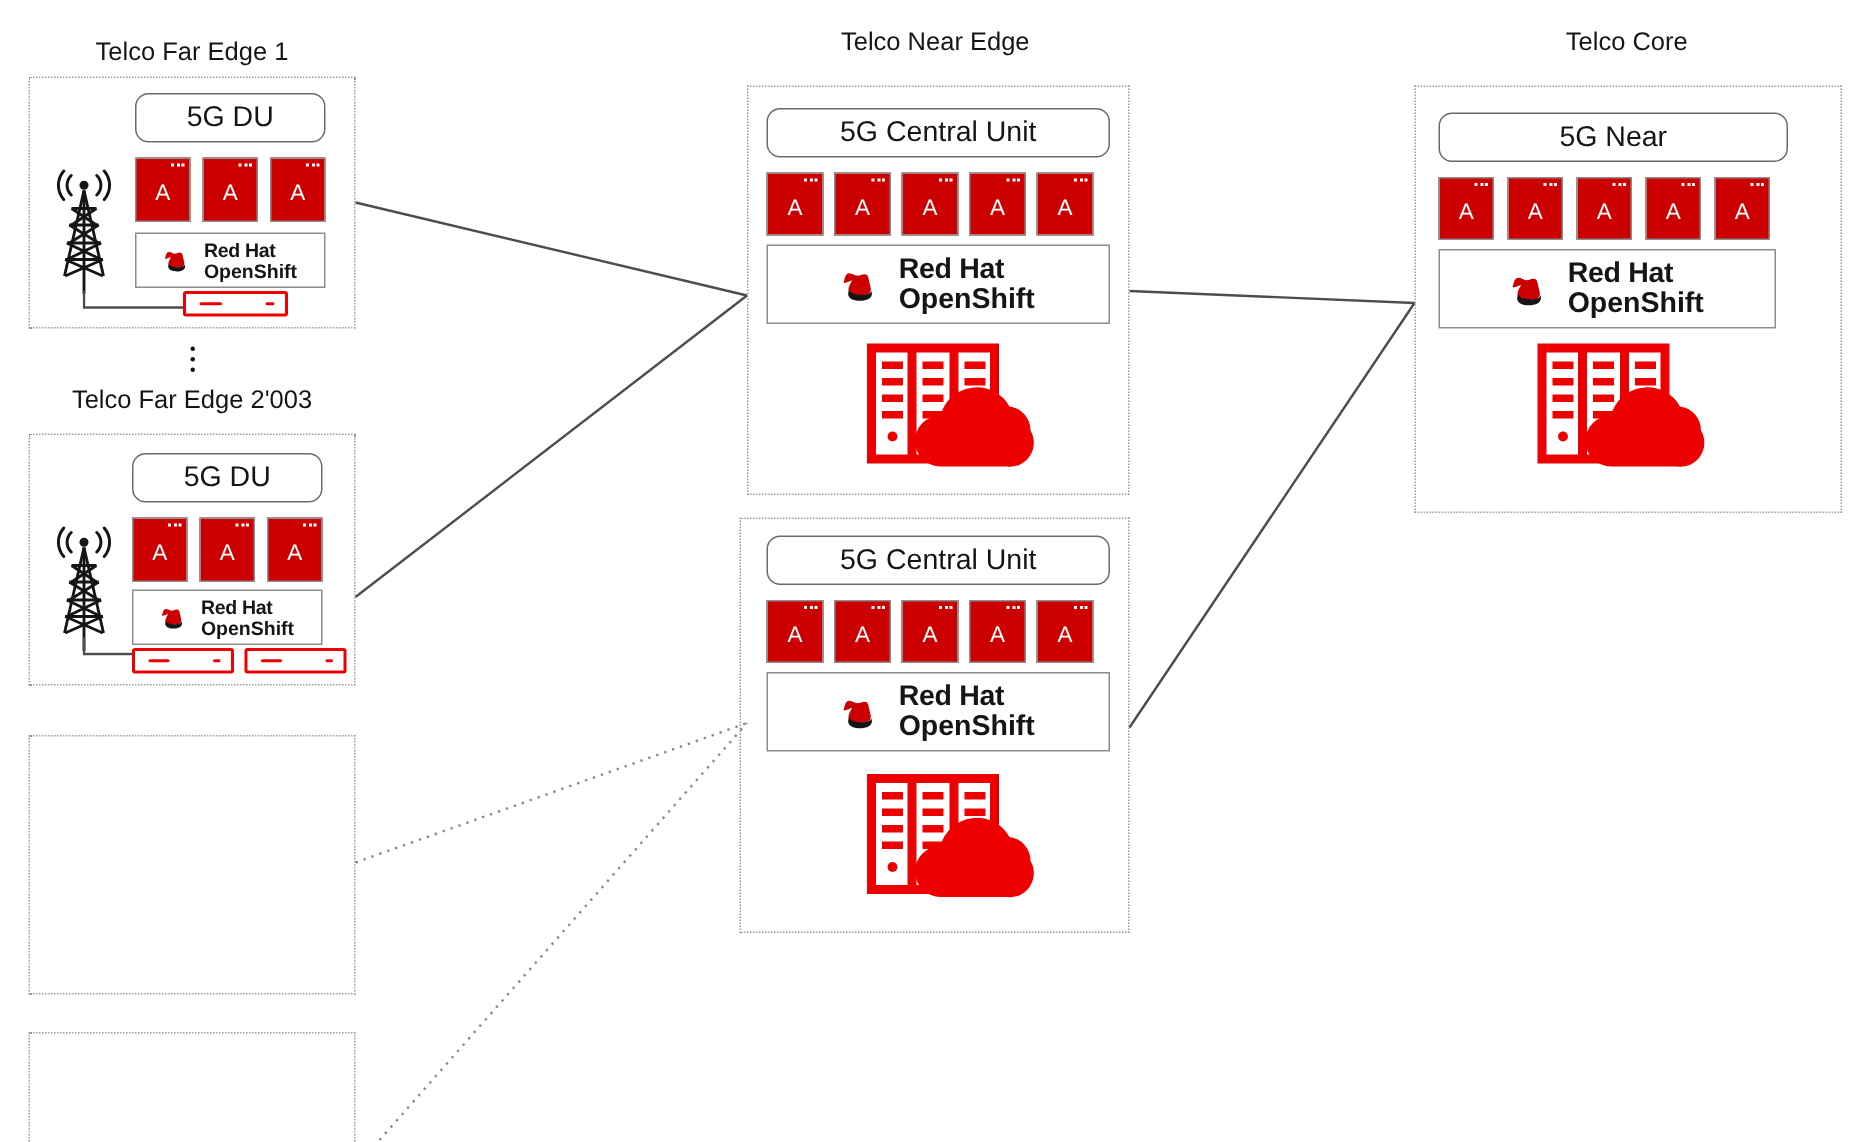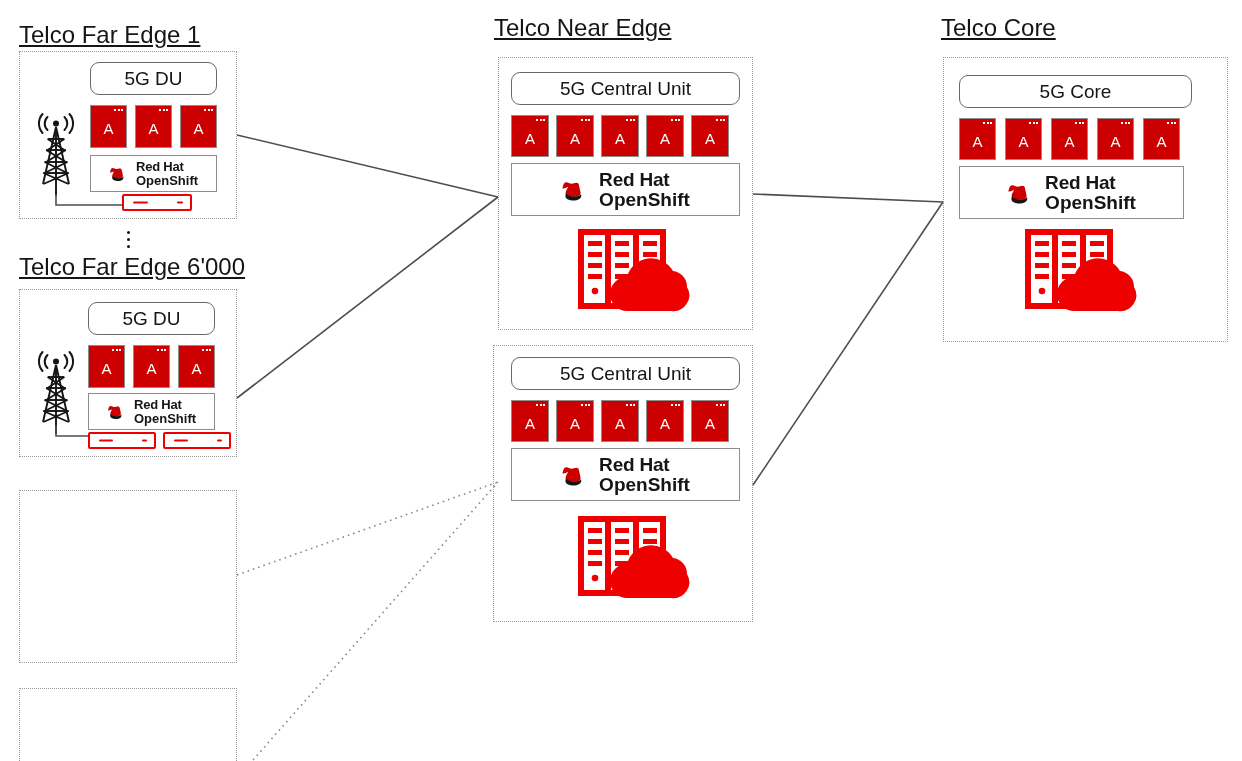--- a/index.html
+++ b/index.html
@@ -6,22 +6,22 @@
   body{
     width:1242px;height:761px;position:relative;overflow:hidden;
     font-family:"Liberation Sans","DejaVu Sans",sans-serif;
     color:#151515;
   }
   .stage{position:absolute;inset:0;}
   svg.wires{position:absolute;left:0;top:0;width:1242px;height:761px;pointer-events:none;}
 
   
   .zone-title{
-    position:absolute;font-size:24px;line-height:23px;
-    color:#151515;white-space:nowrap;text-decoration:underline;
+    position:absolute;font-size:17px;line-height:23px;
+    color:#151515;white-space:nowrap;text-align:center;
   }
 
   
   .zone{
     position:absolute;border:1.6px dotted #9a9a9a;
     background:transparent;box-sizing:border-box;
   }
 
   
   .fnbox{
@@ -98,21 +98,21 @@
 
     <line x1="753" y1="485" x2="943" y2="202" stroke="#4d4d4d" stroke-width="1.6"></line>
 
     <line x1="237" y1="575" x2="498" y2="482" stroke="#8a8a8a" stroke-width="1.6" stroke-dasharray="1.6 4"></line>
 
     <line x1="253" y1="760" x2="498" y2="482" stroke="#8a8a8a" stroke-width="1.6" stroke-dasharray="1.6 4"></line>
   </svg>
 
   <div class="zone-title" style="left:19px;top:23px;width:218px;">Telco Far Edge 1</div>
 
-  <div class="zone-title" style="left:19px;top:255px;width:218px;">Telco Far Edge 6'000</div>
+  <div class="zone-title" style="left:19px;top:255px;width:218px;">Telco Far Edge 2'003</div>
 
   <div class="zone-title" style="left:941px;top:16px;width:287px;">Telco Core</div>
 
   <div class="zone-title" style="left:494px;top:16px;width:259px;">Telco Near Edge</div>
 
   <div class="vdots" style="left:127px;top:231px;">
     <i></i>
       <i></i>
       <i></i>
   </div>
@@ -435,21 +435,21 @@
       <rect x="68" y="13" width="14" height="5"></rect>
         <rect x="68" y="24" width="14" height="5"></rect>
       <rect x="68" y="35" width="14" height="5"></rect>
       <circle cx="20" cy="63" r="3.3"></circle>
     </g>
     <path d="M52 83 a17 17 0 0 1 0-34 a25 25 0 0 1 46 -6 a16 16 0 0 1 14 16 a16 16 0 0 1 -16 24 z" fill="#ee0000"></path>
   </svg>
 
   <div class="zone" style="left:943px;top:57px;width:285px;height:285px;"></div>
 
-  <div class="fnbox" style="left:959px;top:75px;width:233px;height:33px;">5G Core</div>
+  <div class="fnbox" style="left:959px;top:75px;width:233px;height:33px;">5G Near</div>
 
   <div class="apps" style="left:959px;top:118px;gap:9px;">
     <div class="app-tile" style="width:37px;height:42px;">
       <span class="dots">
           <i></i>
           <i></i>
           <i></i>
         </span>
       <span class="glyph">A</span>
     </div>

